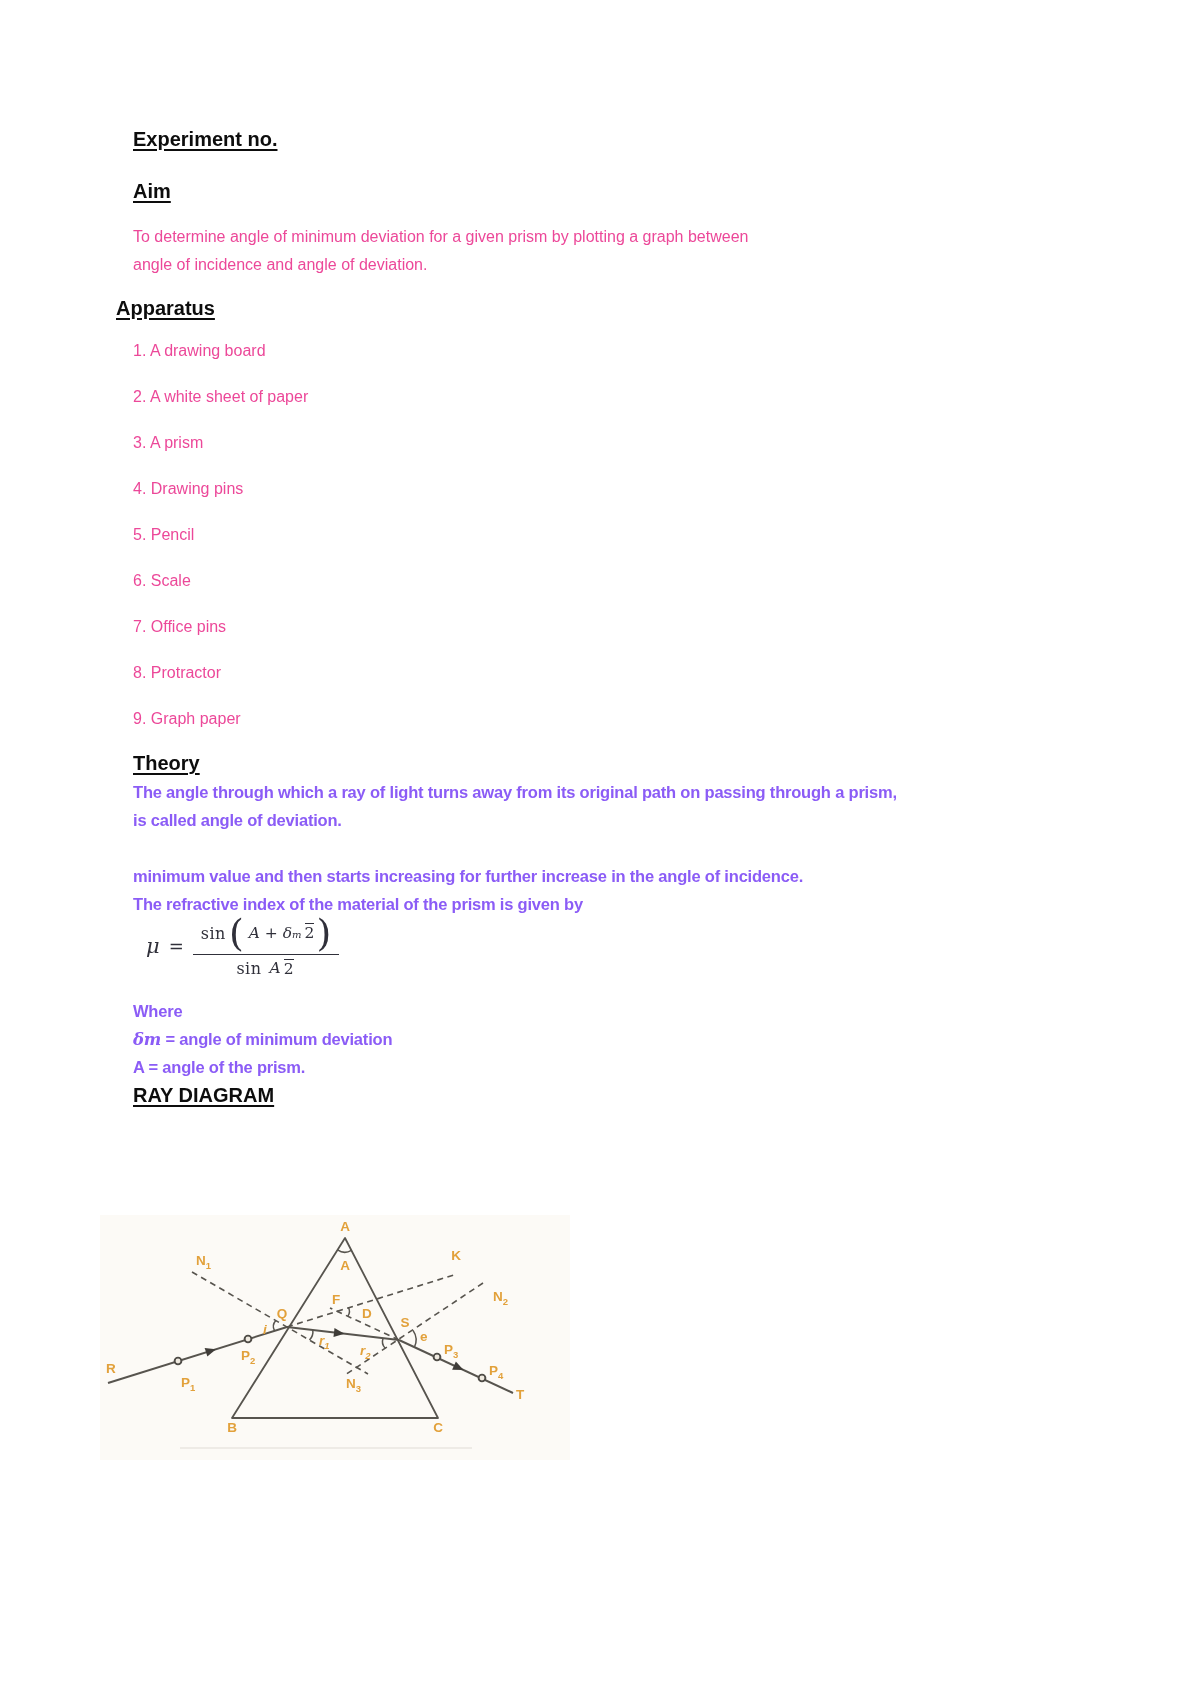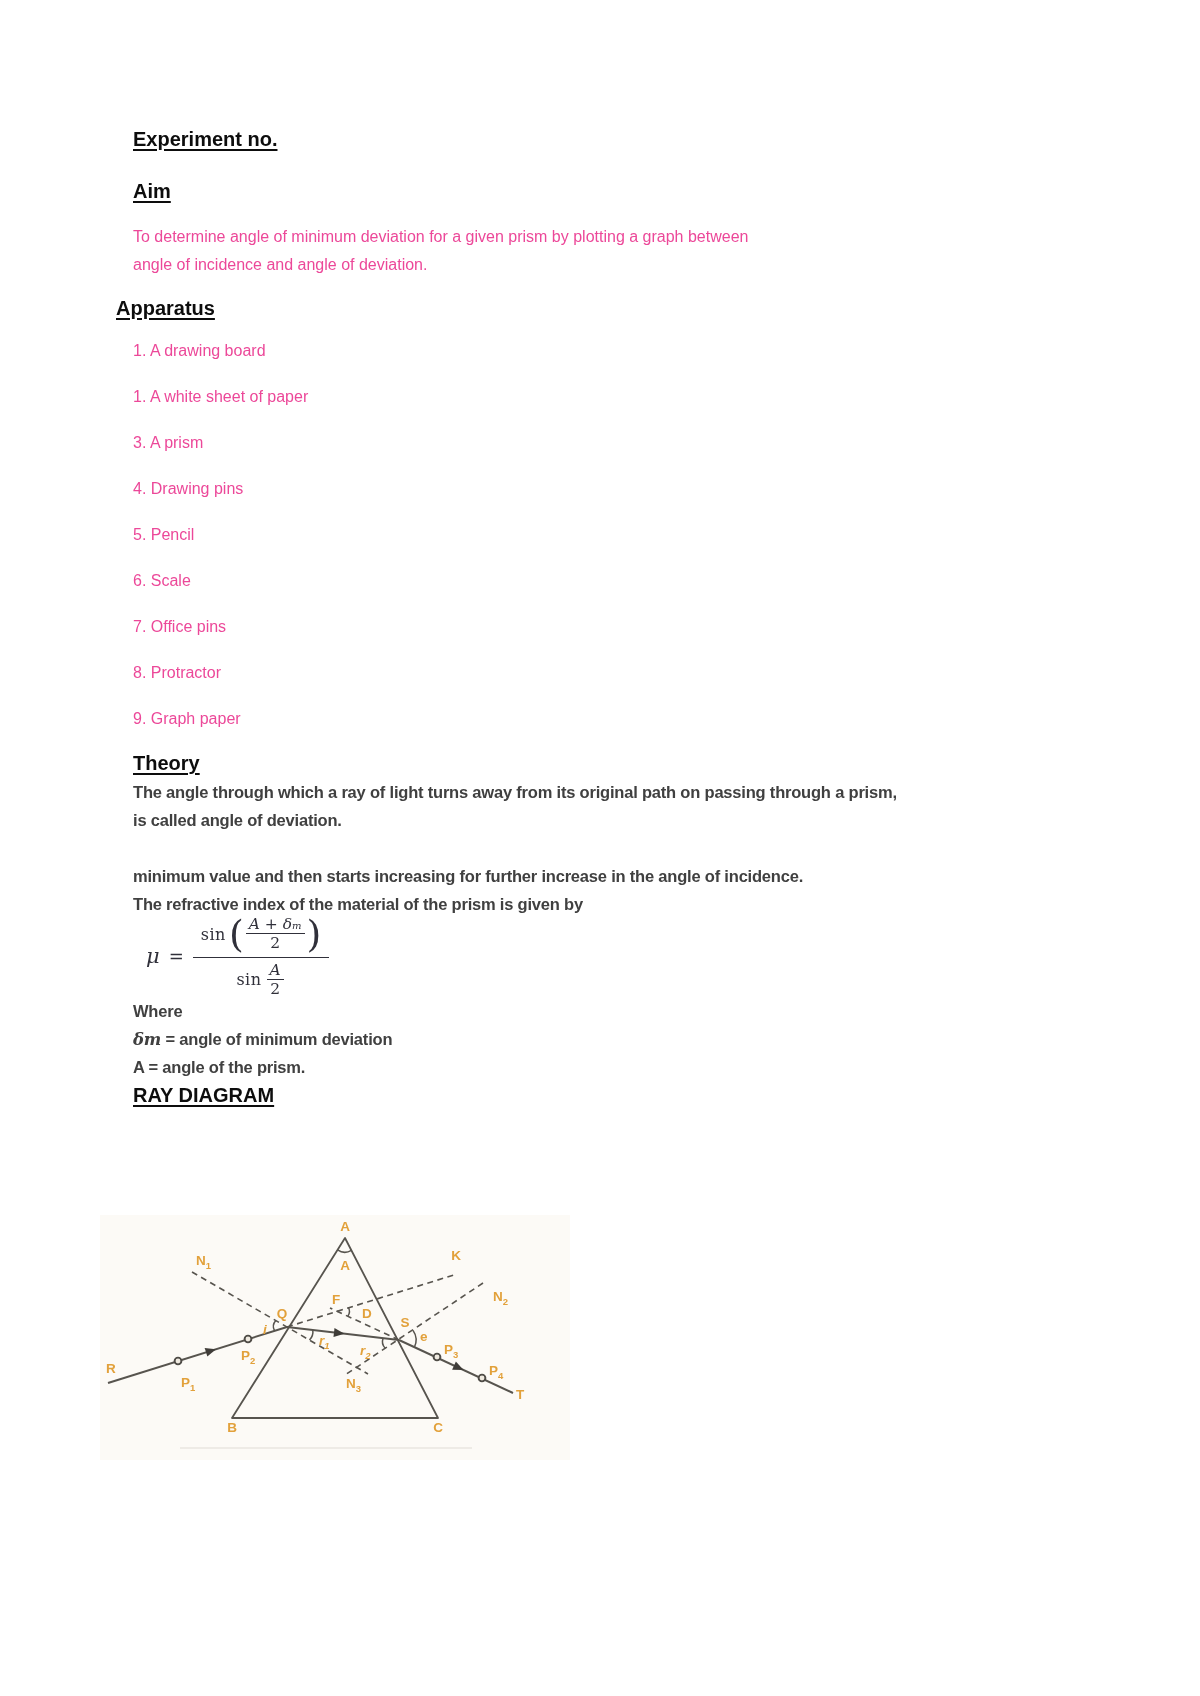--- a/index.html
+++ b/index.html
@@ -2,33 +2,33 @@
 <html><head>
 <meta charset="utf-8">
 <style>
   html,body{margin:0;padding:0;background:#ffffff;}
   .page{position:relative;width:1016px;height:1696px;background:#ffffff;overflow:hidden;
         font-family:"Liberation Sans",sans-serif;color:#1b1b1b;}
   .abs{position:absolute;white-space:nowrap;}
   .hd{font-size:20px;font-weight:bold;color:#0d0d0d;text-decoration:underline;
       text-decoration-thickness:2px;text-underline-offset:3px;}
   .body-txt{font-size:16px;color:#ec4899;}
-  .theory-txt{font-size:16.5px;font-weight:bold;letter-spacing:-0.2px;color:#404040;}
+  .theory-txt{font-size:16.5px;font-weight:bold;letter-spacing:-0.2px;color:#8b5cf6;}
   .serif-it{font-family:"DejaVu Serif",serif;font-style:italic;}
   
   .formula{display:flex;align-items:center;gap:9px;color:#30303a;font-family:"DejaVu Serif",serif;}
   .f-var{font-style:italic;}
   .f-mu{font-size:21px;}
   .f-eq{font-size:18px;}
   .f-sin{font-size:16px;margin-right:3px;letter-spacing:0.5px;}
   .f-paren{font-size:38px;font-weight:400;line-height:0.9;}
   .f-frac{display:inline-flex;flex-direction:column;align-items:center;}
   .f-num{display:flex;align-items:center;border-bottom:1.8px solid #30303a;padding:2px 8px 4px;}
   .f-den{display:flex;align-items:center;padding-top:4px;}
-  .fs{display:inline-flex;flex-direction:column;align-items:center;margin:0 2px;}
+  .fs{display:inline-flex;flex-direction:row;align-items:center;margin:0 2px;}
   .fs-top{font-size:15.5px;line-height:1.1;padding:0 3px;}
   .fs-bot{font-size:15.5px;border-top:1.4px solid #30303a;line-height:1.2;align-self:stretch;text-align:center;}
   .f-sub{font-size:10px;align-self:flex-end;transform:translateY(3px);}
   
   .dline{stroke:#57544e;stroke-width:2;fill:none;}
   .dthin{stroke:#57544e;stroke-width:1.8;fill:none;stroke-linejoin:round;}
   .ddash{stroke:#57544e;stroke-width:1.6;fill:none;stroke-dasharray:6 4.5;}
   .darc{stroke:#57544e;stroke-width:1.5;fill:none;}
   .ddot{fill:#efeae0;stroke:#4e4b46;stroke-width:1.9;}
   .darrow{fill:#3f3c38;}
@@ -44,21 +44,21 @@
   <div class="abs hd" style="left:133px;top:128px;">Experiment no.</div>
 
   <div class="abs hd" style="left:133px;top:180px;">Aim</div>
 
   <div class="abs body-txt" style="left:133px;top:228px;">To determine angle of minimum deviation for a given prism by plotting a graph between</div>
   <div class="abs body-txt" style="left:133px;top:256px;">angle of incidence and angle of deviation.</div>
 
   <div class="abs hd" style="left:116px;top:297px;">Apparatus</div>
 
   <div class="abs body-txt" style="left:133px;top:342px;">1. A drawing board</div>
-  <div class="abs body-txt" style="left:133px;top:388px;">1. A white sheet of paper</div>
+  <div class="abs body-txt" style="left:133px;top:388px;">2. A white sheet of paper</div>
   <div class="abs body-txt" style="left:133px;top:434px;">3. A prism</div>
   <div class="abs body-txt" style="left:133px;top:480px;">4. Drawing pins</div>
   <div class="abs body-txt" style="left:133px;top:526px;">5. Pencil</div>
   <div class="abs body-txt" style="left:133px;top:572px;">6. Scale</div>
   <div class="abs body-txt" style="left:133px;top:618px;">7. Office pins</div>
   <div class="abs body-txt" style="left:133px;top:664px;">8. Protractor</div>
   <div class="abs body-txt" style="left:133px;top:710px;">9. Graph paper</div>
 
   <div class="abs hd" style="left:133px;top:752px;">Theory</div>
 

